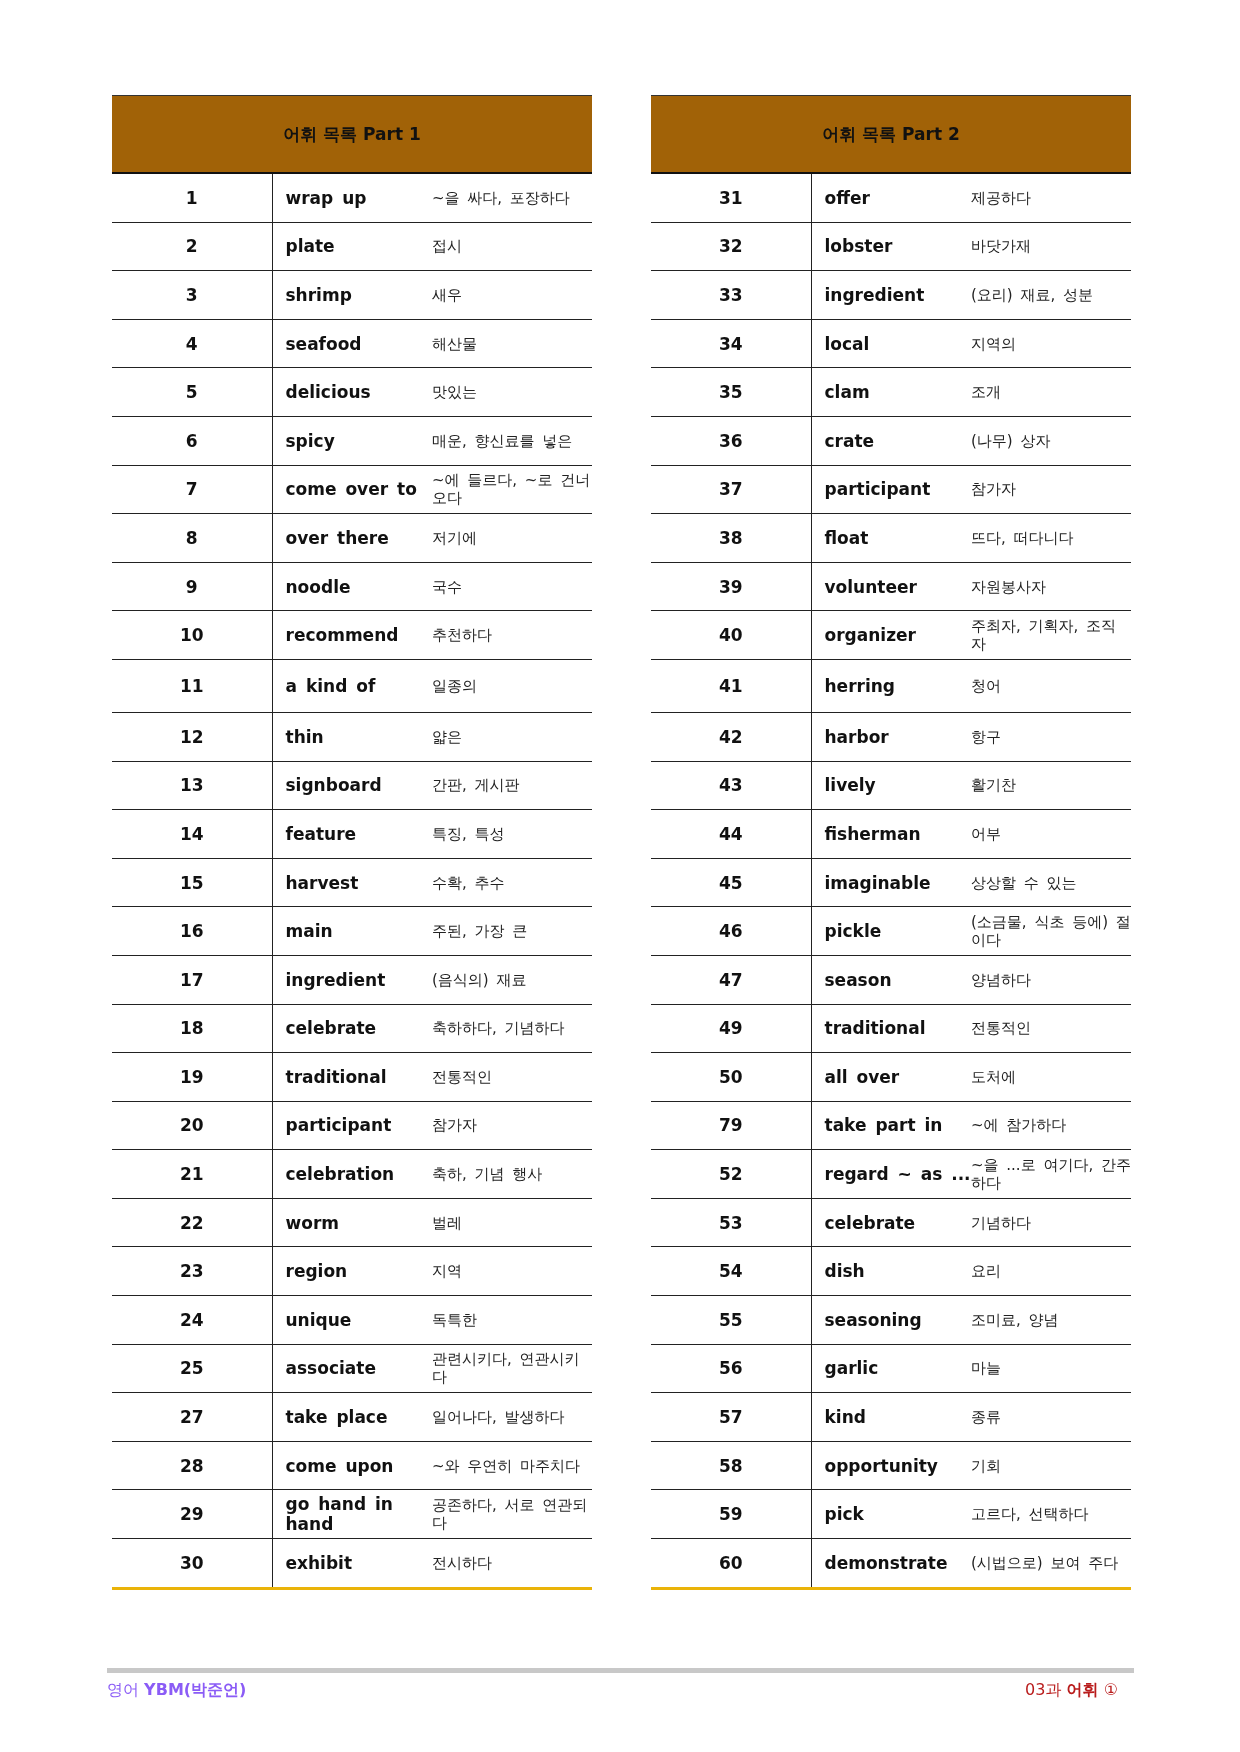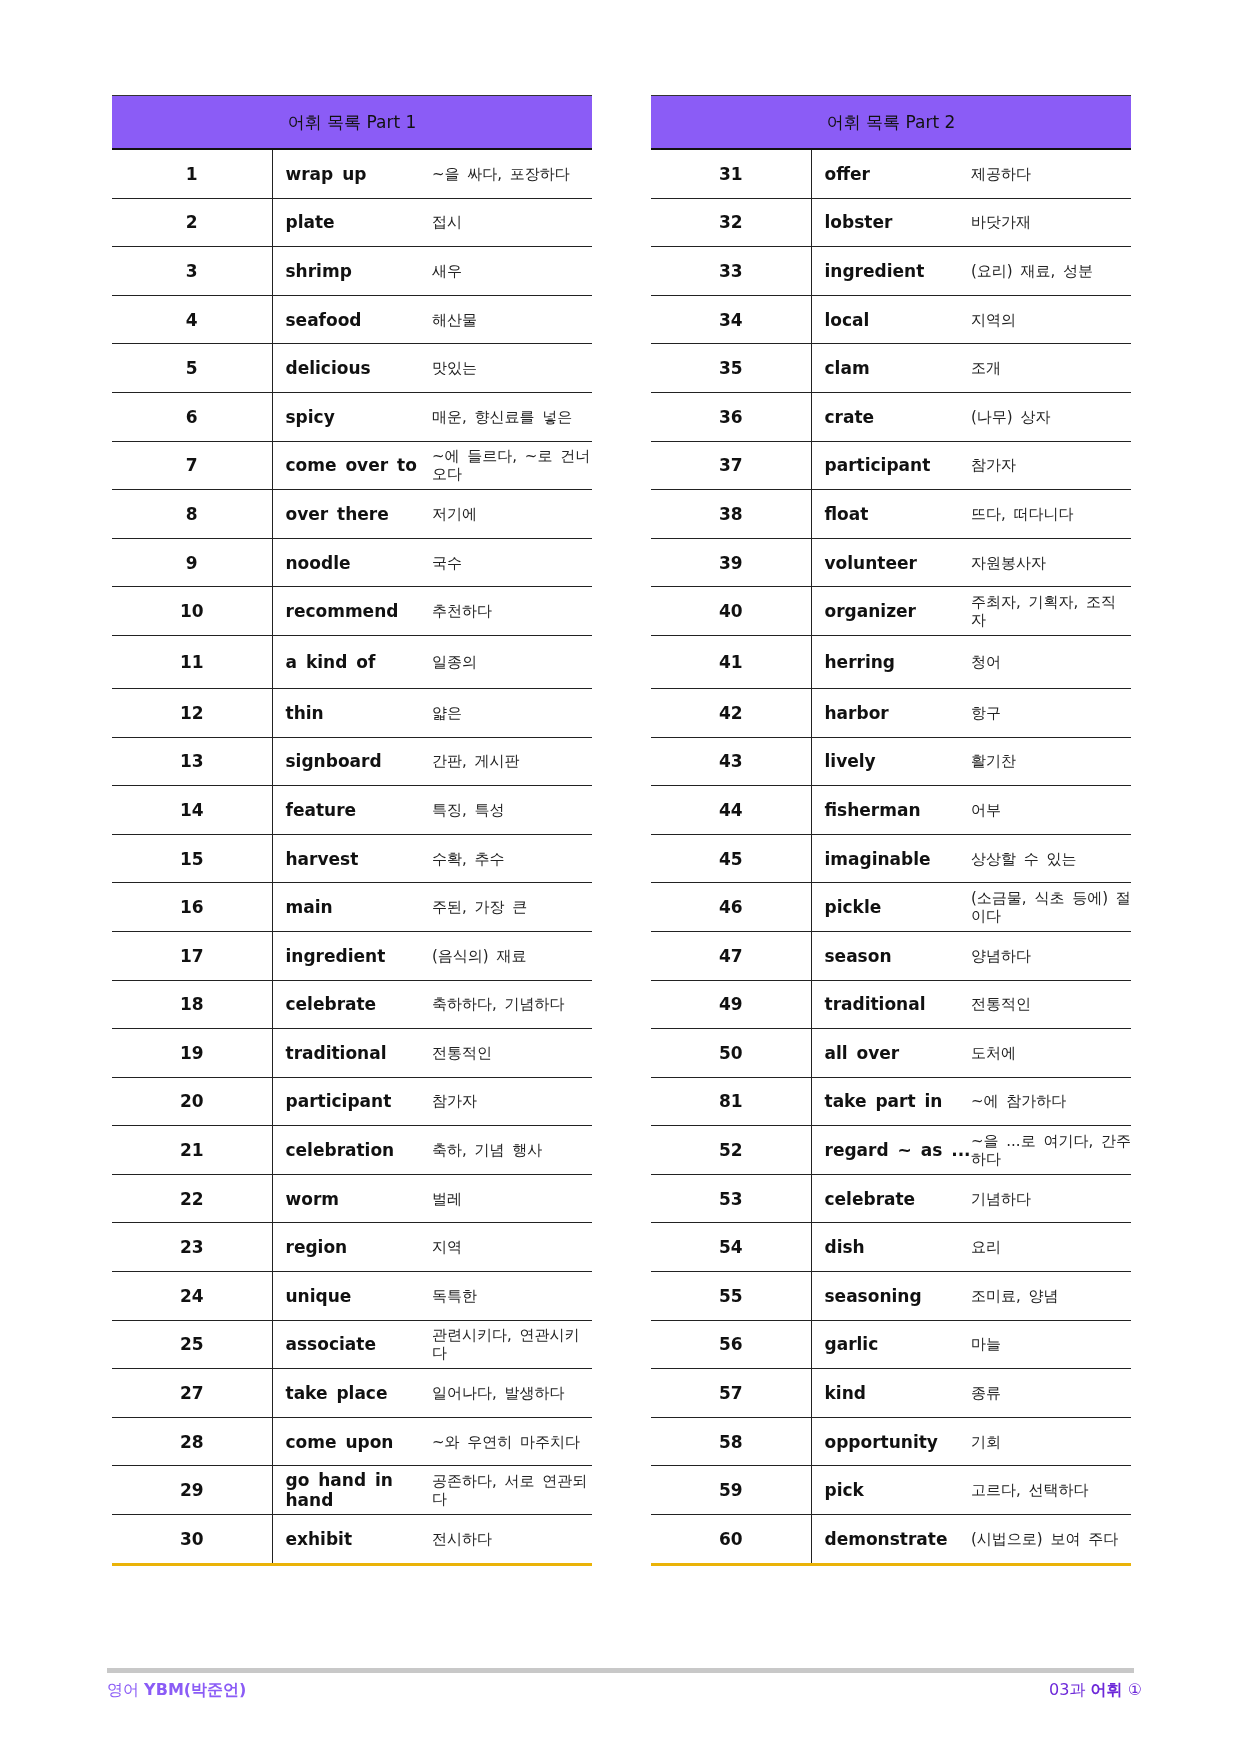--- a/index.html
+++ b/index.html
@@ -2,31 +2,31 @@
 <html><head>
 <meta charset="utf-8">
 <style>
   html, body { margin:0; padding:0; background:#ffffff; }
   body { width:1240px; height:1752px; position:relative; overflow:hidden;
          font-family:"DejaVu Sans","Liberation Sans",sans-serif; color:#111; }
   .table-wrap { position:absolute; top:95px; width:480px; }
   .table-wrap.left { left:112px; }
   .table-wrap.right { left:651px; }
   .vocab-table { border-collapse:collapse; width:480px; table-layout:fixed; }
-  .vocab-table th { background:#8b5cf6; height:52px; font-size:17px; font-weight:normal;
-       border-top:1px solid #333; border-bottom:2.5px solid #111; text-align:center; padding:0; }
+  .vocab-table th { background:#a16207; height:52px; font-size:17px; font-weight:bold;
+       border-top:1px solid #333; border-bottom:2.5px solid #111; text-align:center; padding:12px; }
   .vocab-table td { border-bottom:1.3px solid #222; padding:0; height:47.6px; vertical-align:middle; }
   .vocab-table tr.tall td { height:52px; }
   .vocab-table tr.last td { border-bottom:3px solid #eab308; }
   .col-num { width:56px; text-align:center; font-weight:bold; font-size:17px; border-right:1.3px solid #222; }
   .col-word { width:196px; padding-left:13px !important; font-weight:bold; font-size:17px; word-spacing:3px; }
   .col-mean { font-size:15px; color:#222; word-spacing:3px; line-height:18px;margin-top:48px; }
   .footer-bar { position:absolute; left:107px; top:1668px; width:1027px; height:5px; background:#c8c8c8; }
   .footer-left { position:absolute; left:107px; top:1680px; font-size:16px; color:#8b5cf6; }
-  .footer-right { position:absolute; right:98px; top:1680px; font-size:16px; color:#6d28d9; }
+  .footer-right { position:absolute; right:122px; top:1680px; font-size:16px; color:#b91c1c; }
   .bold { font-weight:bold; }
 </style>
 </head>
 <body>
 
 <div class="table-wrap left">
   <table class="vocab-table">
     <thead>
       <tr>
           <th colspan="3">어휘 목록 Part 1</th>
@@ -279,21 +279,21 @@
           <td class="col-num">49</td>
           <td class="col-word">traditional</td>
           <td class="col-mean">전통적인</td>
         </tr>
         <tr>
           <td class="col-num">50</td>
           <td class="col-word">all over</td>
           <td class="col-mean">도처에</td>
         </tr>
         <tr>
-          <td class="col-num">81</td>
+          <td class="col-num">79</td>
           <td class="col-word">take part in</td>
           <td class="col-mean">~에 참가하다</td>
         </tr>
         <tr>
           <td class="col-num">52</td>
           <td class="col-word">regard ~ as ...</td>
           <td class="col-mean">~을 ...로 여기다, 간주하다</td>
         </tr>
         <tr>
           <td class="col-num">53</td>

